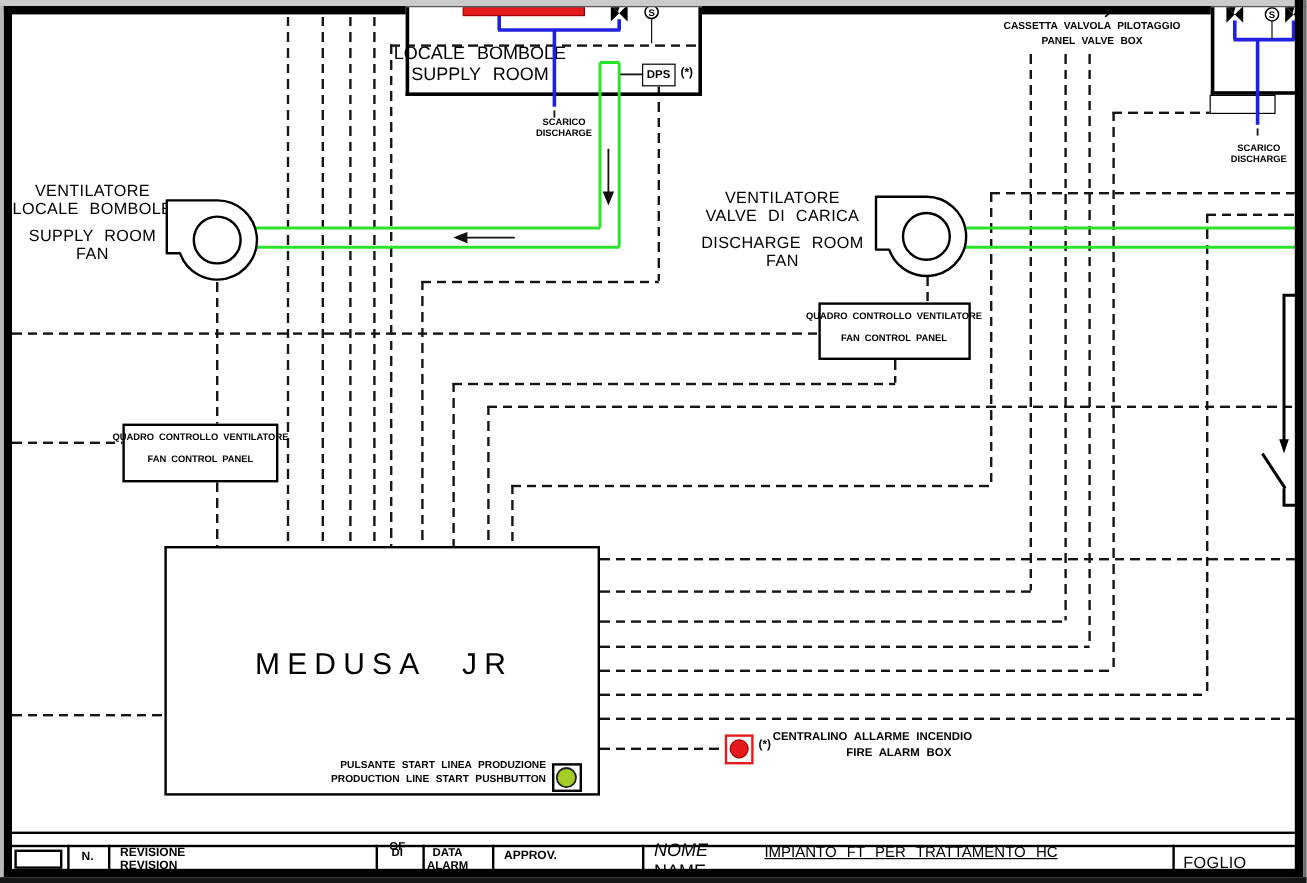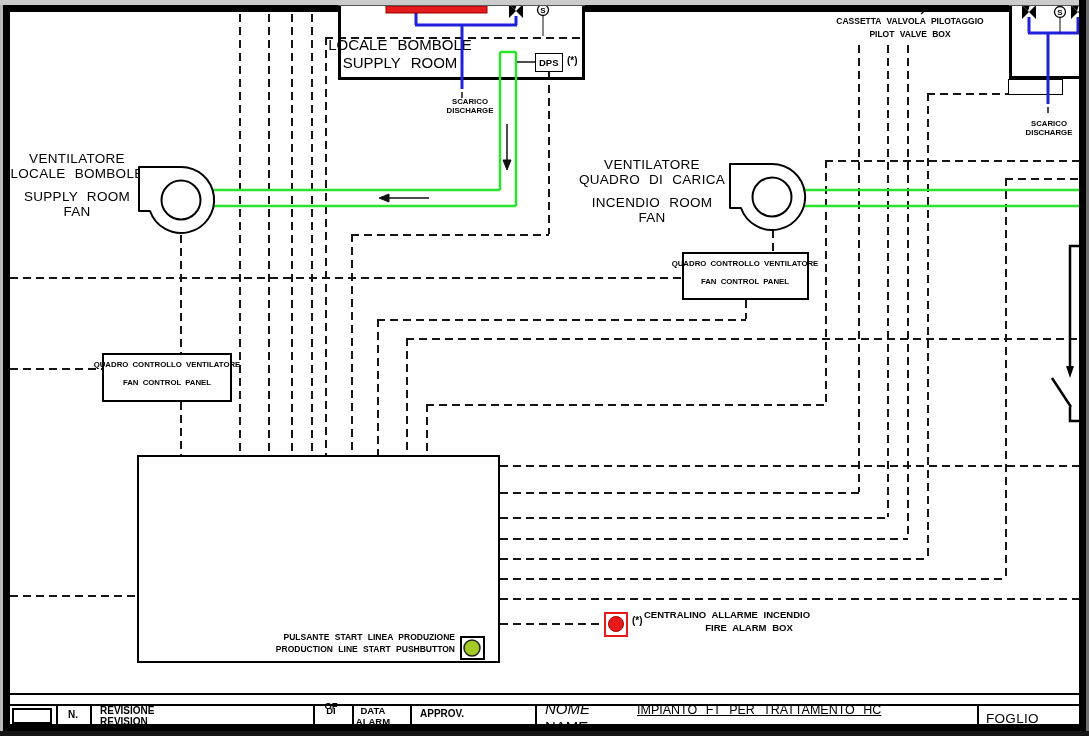--- a/index.html
+++ b/index.html
@@ -58,41 +58,42 @@
 
   <div class="t n15 c" style="left:400px;top:36px;">LOCALE BOMBOLE</div>
   <div class="t n15 c" style="left:400px;top:54px;">SUPPLY ROOM</div>
   <div class="t b9" style="left:539px;top:57px;">DPS</div>
   <div class="t b10" style="left:567px;top:55px;">(*)</div>
 
   <div class="t b7 c" style="left:470px;top:97px;">SCARICO</div>
   <div class="t b7 c" style="left:470px;top:106px;">DISCHARGE</div>
 
   <div class="t b8 c" style="left:910px;top:16px;">CASSETTA VALVOLA PILOTAGGIO</div>
-  <div class="t b8 c" style="left:910px;top:29px;">PILOT VALVE BOX</div>
+  <div class="t b8 c" style="left:910px;top:29px;">PANEL VALVE BOX</div>
 
   <div class="t b7 c" style="left:1049px;top:119px;">SCARICO</div>
   <div class="t b7 c" style="left:1049px;top:128px;">DISCHARGE</div>
 
   <div class="t n13 c" style="left:77px;top:151px;">VENTILATORE</div>
   <div class="t n13 c" style="left:77px;top:166px;">LOCALE BOMBOLE</div>
   <div class="t n13 c" style="left:77px;top:189px;">SUPPLY ROOM</div>
   <div class="t n13 c" style="left:77px;top:204px;">FAN</div>
 
   <div class="t n13 c" style="left:652px;top:157px;">VENTILATORE</div>
-  <div class="t n13 c" style="left:652px;top:172px;">QUADRO DI CARICA</div>
-  <div class="t n13 c" style="left:652px;top:195px;">INCENDIO ROOM</div>
+  <div class="t n13 c" style="left:652px;top:172px;">VALVE DI CARICA</div>
+  <div class="t n13 c" style="left:652px;top:195px;">DISCHARGE ROOM</div>
   <div class="t n13 c" style="left:652px;top:210px;">FAN</div>
 
   <div class="t b7 c" style="left:167px;top:360px;">QUADRO CONTROLLO VENTILATORE</div>
   <div class="t b7 c" style="left:167px;top:378px;">FAN CONTROL PANEL</div>
 
   <div class="t b7 c" style="left:745px;top:259px;">QUADRO CONTROLLO VENTILATORE</div>
   <div class="t b7 c" style="left:745px;top:277px;">FAN CONTROL PANEL</div>
 
+  <div class="t medusa c" style="left:320px;top:540px;">MEDUSA JR</div>
 
   <div class="t b8 r" style="left:455px;top:632px;">PULSANTE START LINEA PRODUZIONE</div>
   <div class="t b8 r" style="left:455px;top:644px;">PRODUCTION LINE START PUSHBUTTON</div>
 
   <div class="t b10" style="left:632px;top:615px;">(*)</div>
   <div class="t b9 c" style="left:727px;top:609px;">CENTRALINO ALLARME INCENDIO</div>
   <div class="t b9 c" style="left:727px;top:622px;padding-left:44px;">FIRE ALARM BOX</div>
 
   <div class="t b10 c" style="left:73px;top:709px;">N.</div>
   <div class="t b10" style="left:100px;top:705px;">REVISIONE</div>

